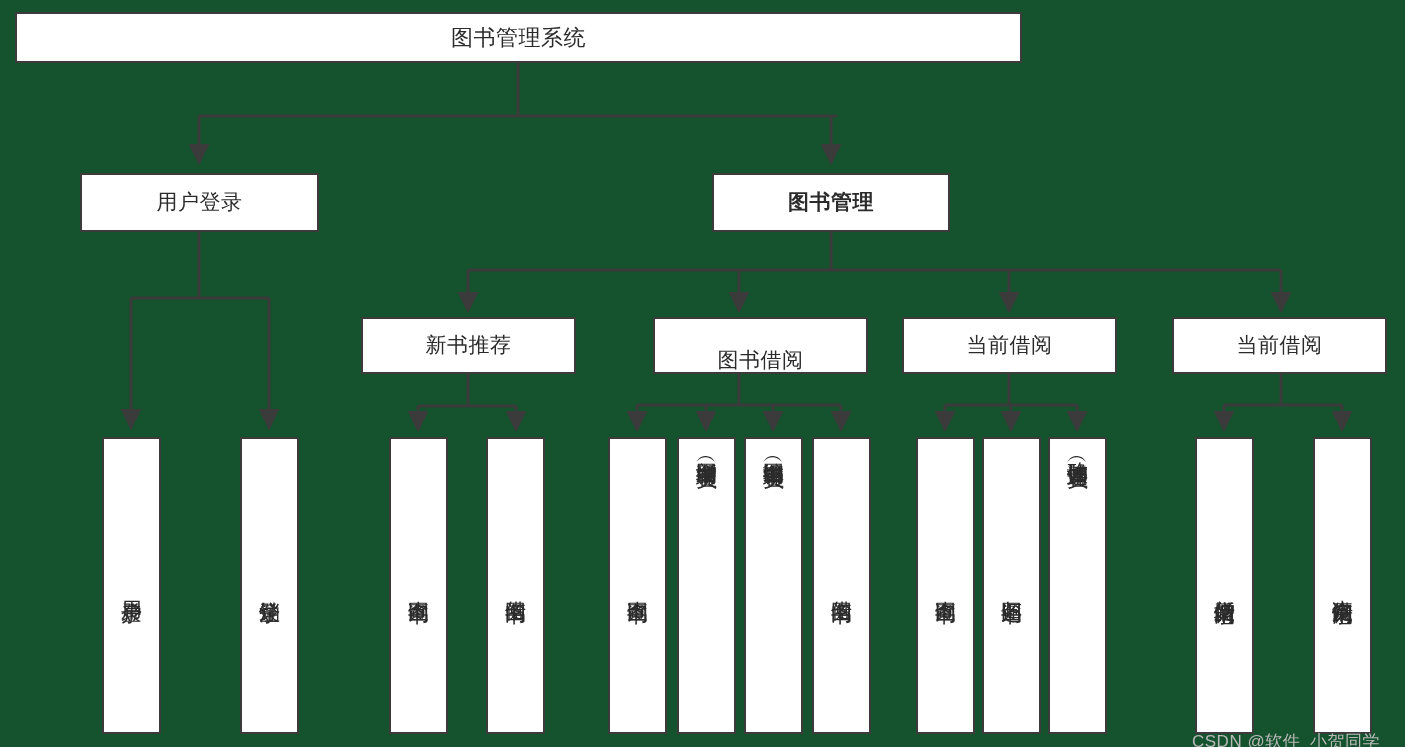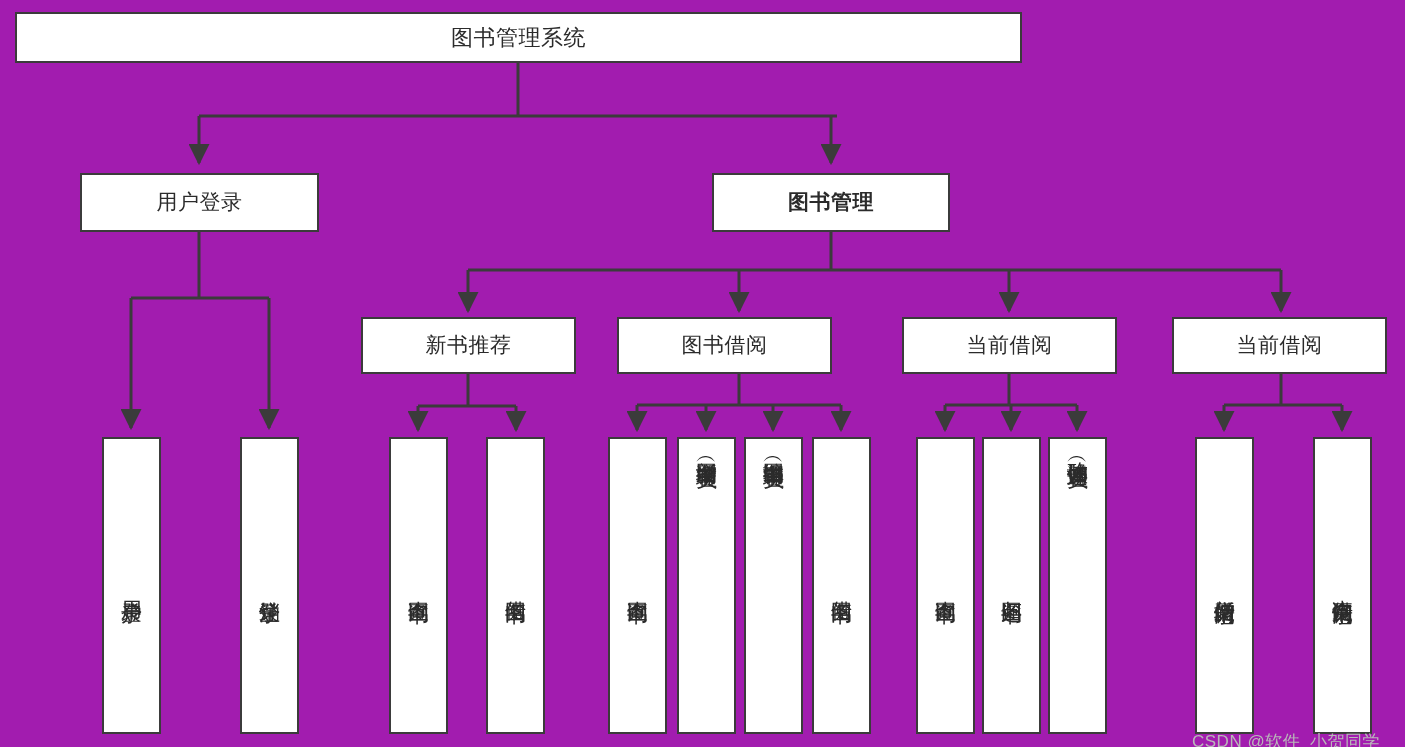--- a/index.html
+++ b/index.html
@@ -7,21 +7,21 @@
     padding: 0;
     background: #ffffff;
   }
   body {
     font-family: "Liberation Sans", "DejaVu Sans", sans-serif;
   }
   #canvas {
     position: relative;
     width: 1405px;
     height: 747px;
-    background: #a21caf;
+    background: #14532d;
     overflow: hidden;
   }
   svg.connectors {
     position: absolute;
     left: 0;
     top: 0;
     width: 1405px;
     height: 747px;
     pointer-events: none;
   }
@@ -133,21 +133,21 @@
   <div class="node level2" style="left:80px; top:173px; width:239px; height:59px;">
     <span class="lbl">用户登录</span>
   </div>
   <div class="node level2" style="left:712px; top:173px; width:238px; height:59px;font-weight:bold;">
     <span class="lbl">图书管理</span>
   </div>
 
   <div class="node level3" style="left:361px; top:317px; width:215px; height:57px;">
     <span class="lbl">新书推荐</span>
   </div>
-  <div class="node level3" style="left:617px; top:317px; width:215px; height:57px;">
+  <div class="node level3" style="left:653px; top:317px; width:215px; height:57px;align-items:flex-end;">
     <span class="lbl">图书借阅</span>
   </div>
   <div class="node level3" style="left:902px; top:317px; width:215px; height:57px;">
     <span class="lbl">当前借阅</span>
   </div>
   <div class="node level3" style="left:1172px; top:317px; width:215px; height:57px;">
     <span class="lbl">当前借阅</span>
   </div>
 
   <div class="node leaf centered" style="left:102px; top:437px; width:59px; height:297px;">

